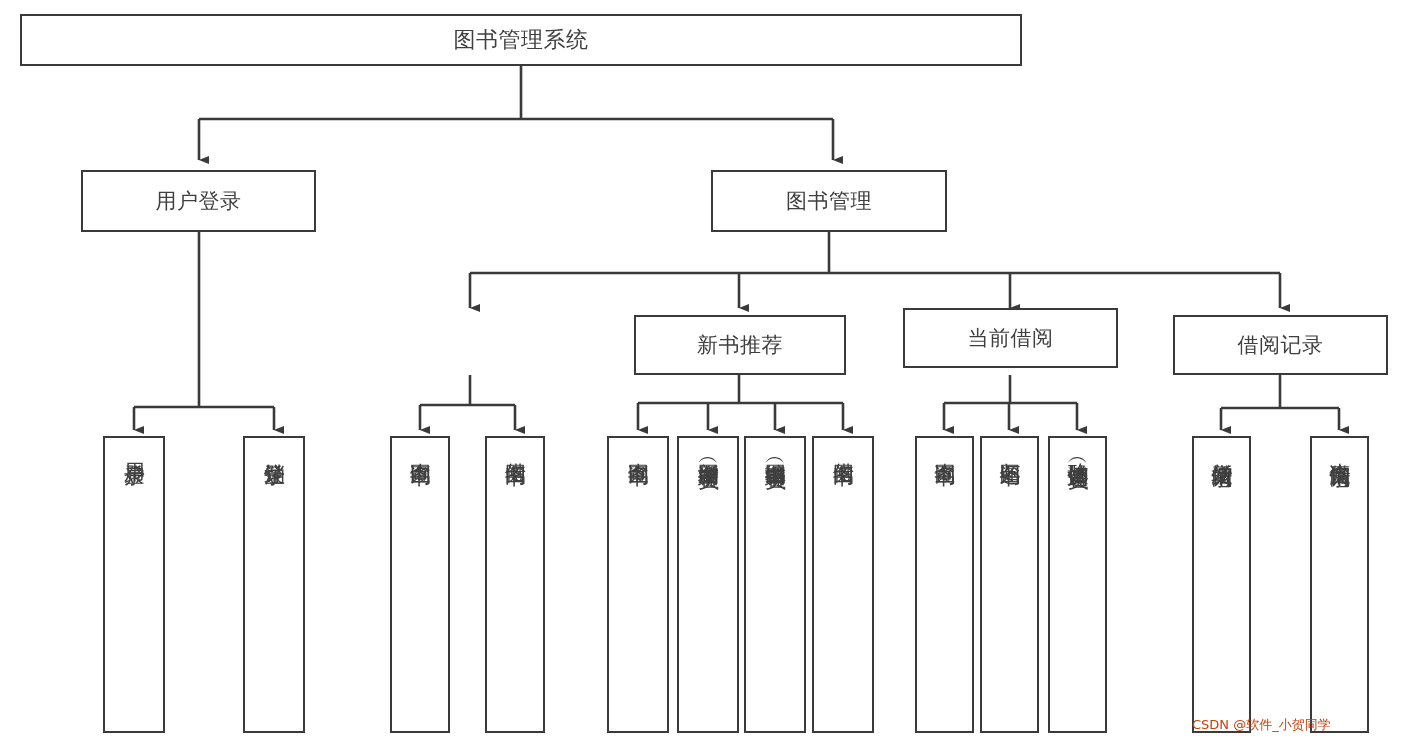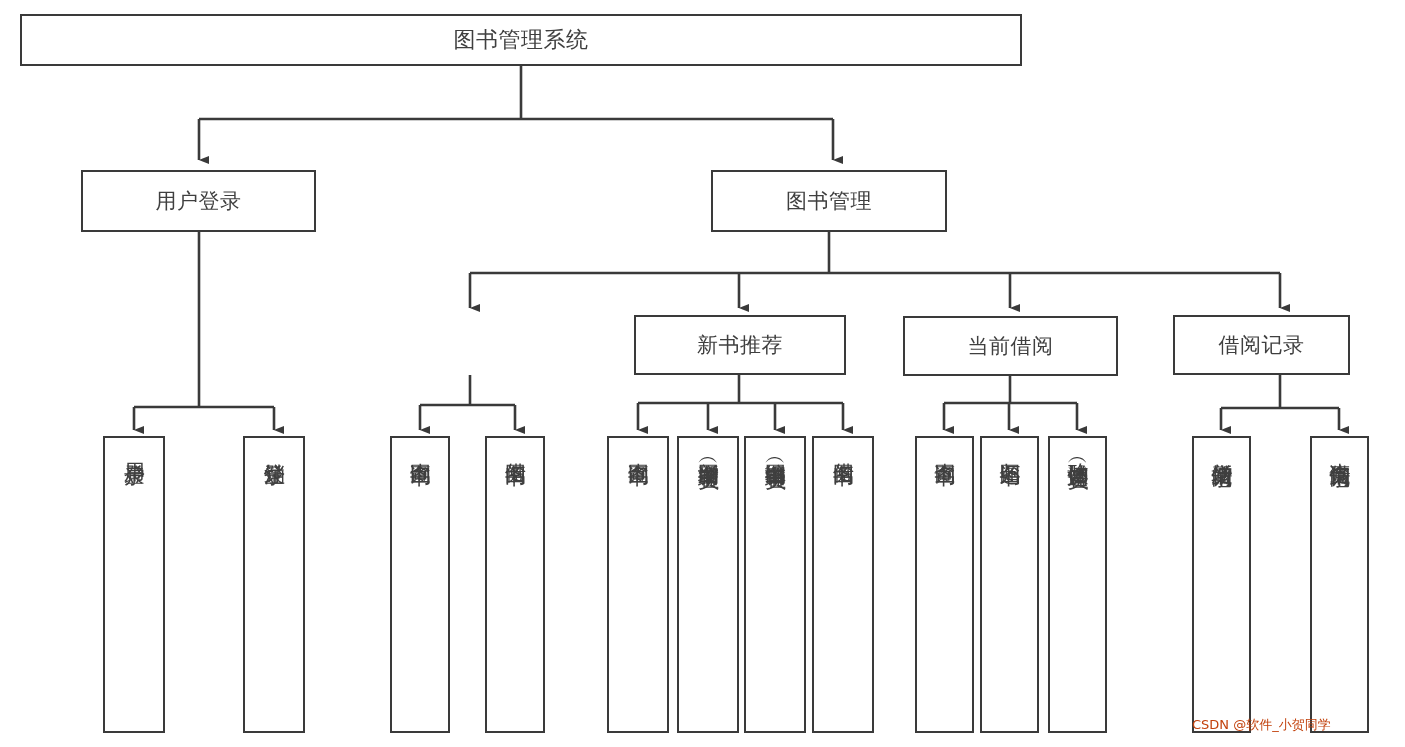--- a/index.html
+++ b/index.html
@@ -133,25 +133,25 @@
 
   <div class="node" style="left:711px; top:170px; width:236px; height:62px;text-align:right;">
     <span class="label">图书管理</span>
   </div>
 
 
   <div class="node" style="left:634px; top:315px; width:212px; height:60px;">
     <span class="label">新书推荐</span>
   </div>
 
-  <div class="node" style="left:903px; top:316px; width:215px; height:60px;">
+  <div class="node" style="left:903px; top:308px; width:215px; height:60px;">
     <span class="label">当前借阅</span>
   </div>
 
-  <div class="node" style="left:1173px; top:315px; width:177px; height:60px;">
+  <div class="node" style="left:1173px; top:315px; width:215px; height:60px;">
     <span class="label">借阅记录</span>
   </div>
 
   <div class="node leaf" style="left:103px; top:436px; width:62px; height:297px;">
     <span class="label">用户登录</span>
   </div>
 
   <div class="node leaf" style="left:243px; top:436px; width:62px; height:297px;">
     <span class="label">注销登录</span>
   </div>

